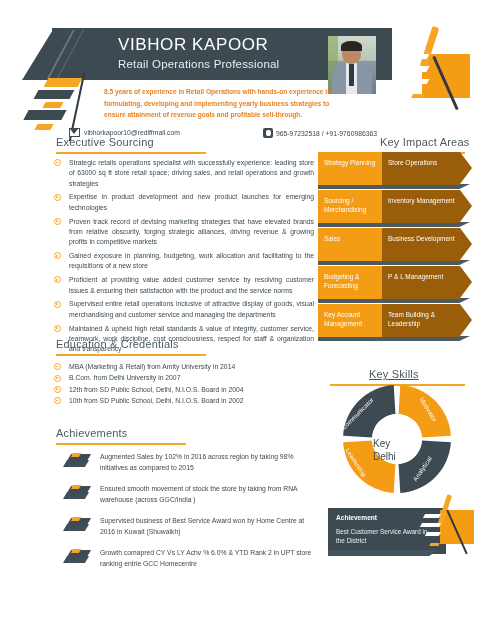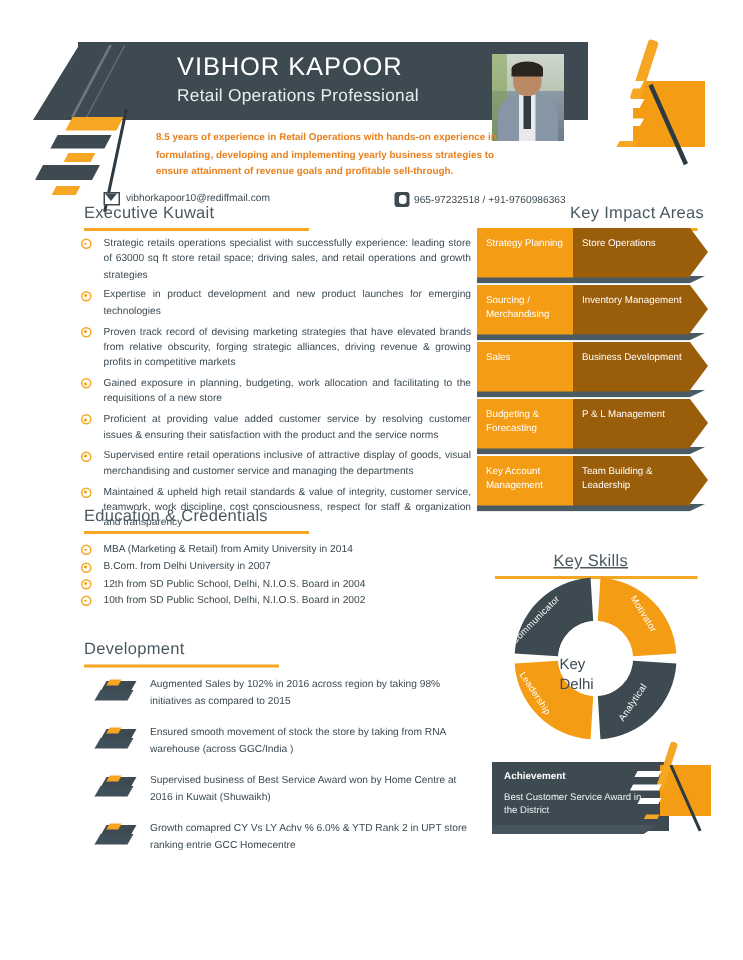--- a/index.html
+++ b/index.html
@@ -206,21 +206,21 @@
         <span class="ico mail"></span>
         <span class="txt">vibhorkapoor10@rediffmail.com</span>
       </div>
       <div class="c-phone">
         <span class="ico phone"></span>
         <span class="txt">965-97232518 / +91-9760986363</span>
       </div>
     </div>
   </div>
 
-  <div class="sec-h" style="left:56px;top:136px;">Executive Kuwait</div>
+  <div class="sec-h" style="left:56px;top:136px;">Executive Sourcing</div>
   <div class="sec-rule" style="left:56px;top:152px;width:150px;"></div>
 
   <div class="left" style="top:158px;">
     <div class="bullets" id="ep-list">
         <div class="bul"><span class="dot"></span><span>Strategic retails operations specialist with successfully experience: leading store of 63000 sq ft store retail space; driving sales, and retail operations and growth strategies</span></div>
         <div class="bul"><span class="dot"></span><span>Expertise in product development and new product launches for emerging technologies</span></div>
         <div class="bul"><span class="dot"></span><span>Proven track record of devising marketing strategies that have elevated brands from relative obscurity, forging strategic alliances, driving revenue &amp; growing profits in competitive markets</span></div>
         <div class="bul"><span class="dot"></span><span>Gained exposure in planning, budgeting, work allocation and facilitating to the requisitions of a new store</span></div>
         <div class="bul"><span class="dot"></span><span>Proficient at providing value added customer service by resolving customer issues &amp; ensuring their satisfaction with the product and the service norms</span></div>
         <div class="bul"><span class="dot"></span><span>Supervised entire retail operations inclusive of attractive display of goods, visual merchandising and customer service and managing the departments</span></div>
@@ -233,21 +233,21 @@
 
   <div class="left edu" style="top:362px;">
     <div class="bullets" id="edu-list">
         <div class="bul"><span class="dot"></span><span>MBA (Marketing &amp; Retail) from Amity University in 2014</span></div>
         <div class="bul"><span class="dot"></span><span>B.Com. from Delhi University in 2007</span></div>
         <div class="bul"><span class="dot"></span><span>12th from SD Public School, Delhi, N.I.O.S. Board in 2004</span></div>
         <div class="bul"><span class="dot"></span><span>10th from SD Public School, Delhi,  N.I.O.S. Board in 2002</span></div>
       </div>
   </div>
 
-  <div class="sec-h" style="left:56px;top:427px;">Development</div>
+  <div class="sec-h" style="left:56px;top:427px;">Achievements</div>
   <div class="sec-rule" style="left:56px;top:443px;width:130px;"></div>
 
   <div class="left" style="top:452px;">
     <div class="bullets" id="ach-list">
         <div class="ach-item"><span class="ach-ico">
             <span class="bot"></span>
             <span class="top"></span>
             <span class="tab"></span>
           </span><span>Augmented  Sales by 102% in 2016 across region by taking 98% initiatives as compared to 2015</span></div>
         <div class="ach-item"><span class="ach-ico">

